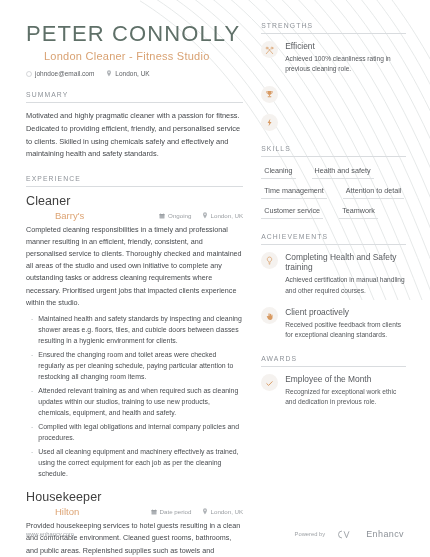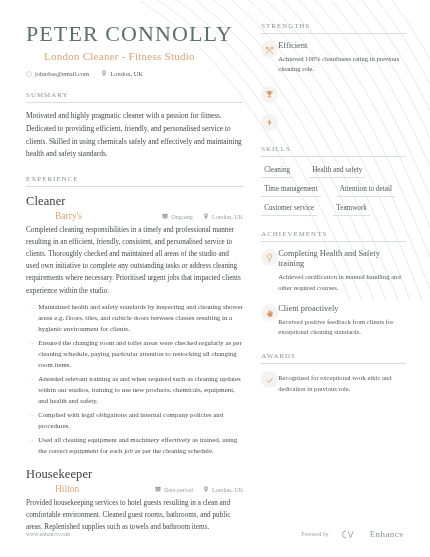--- a/index.html
+++ b/index.html
@@ -2,21 +2,21 @@
 <html><head>
 <meta charset="utf-8">
 <style>
   * { box-sizing: border-box; margin: 0; padding: 0; }
   html, body {
     width: 430px; height: 557px;
     background: #ffffff;
     font-family: "Liberation Sans", sans-serif;
     overflow: hidden;
   }
-  .page { position: relative; width: 430px; height: 557px; background:#fff; overflow: hidden; font-family: Liberation Serif, serif; }
+  .page { position: relative; width: 430px; height: 557px; background:#fff; overflow: hidden; }
 
   
   .wave {
     position: absolute; top: -30px; right: -40px;
     width: 330px; height: 330px;
     pointer-events: none; z-index: 0;
   }
 
   .content { position: relative; z-index: 2; padding: 22px 24px 0 26px; display: flex; gap: 18px; }
   .col-left { width: 228px; }
@@ -50,21 +50,21 @@
   .job-meta-row { display: flex; align-items: center; justify-content: space-between; margin-top: 2px; padding-left: 29px; }
   .company { font-size: 9.5px; color: #dda474; }
   .job-meta { display: flex; gap: 10px; align-items: center; }
   .meta-item { display: flex; align-items: center; gap: 3px; font-size: 6.2px; color: #9a9ea2; }
   .job-desc { font-size: 7.2px; line-height: 1.68; color: #46494d; margin-top: 3px; }
   .bullets { margin-top: 4px; }
   .bullet { display: flex; gap: 5px; font-size: 6.9px; line-height: 1.6; color: #4a4d51; margin-bottom: 3px; padding-left: 5px; }
   .bullet .dash { color: #b6babd; flex: 0 0 auto; line-height: 1.6; }
 
   
-  .item { display: flex; gap: 0; margin-bottom: 11px; }
+  .item { display: flex; gap: 7px; margin-bottom: 11px; }
   .ic {
     flex: 0 0 auto; width: 17px; height: 17px; border-radius: 50%;
     background: #f5f2ef; display: flex; align-items: center; justify-content: center;
   }
   .item-body { flex: 1 1 auto; }
   .item-title { font-size: 8.4px; color: #575a5e; line-height: 1.25; }
   .item-desc { font-size: 6.6px; color: #55585c; line-height: 1.62; margin-top: 2px; }
 
   
   .skills { display: flex; flex-wrap: wrap; gap: 5px 16px; }
@@ -315,20 +315,21 @@
       <div class="sec">
         <div class="sec-title">AWARDS</div>
         <div class="sec-body" id="awards-list">
             <div class="item">
               <span class="ic">
                 <span><svg viewBox="0 0 14 14" width="9" height="9">
                     <path d="M2.8 7.3 L5.6 10 L11.2 4.2" fill="none" stroke="#d89a62" stroke-width="1.5" stroke-linecap="round" stroke-linejoin="round"></path>
                   </svg></span>
               </span>
               <div class="item-body">
+                <div class="item-title">Employee of the Month</div>
                 <div class="item-desc">Recognized for exceptional work ethic and dedication in previous role.</div>
               </div>
             </div>
           </div>
       </div>
 
     </div>
   </div>
 
   <div class="footer">

